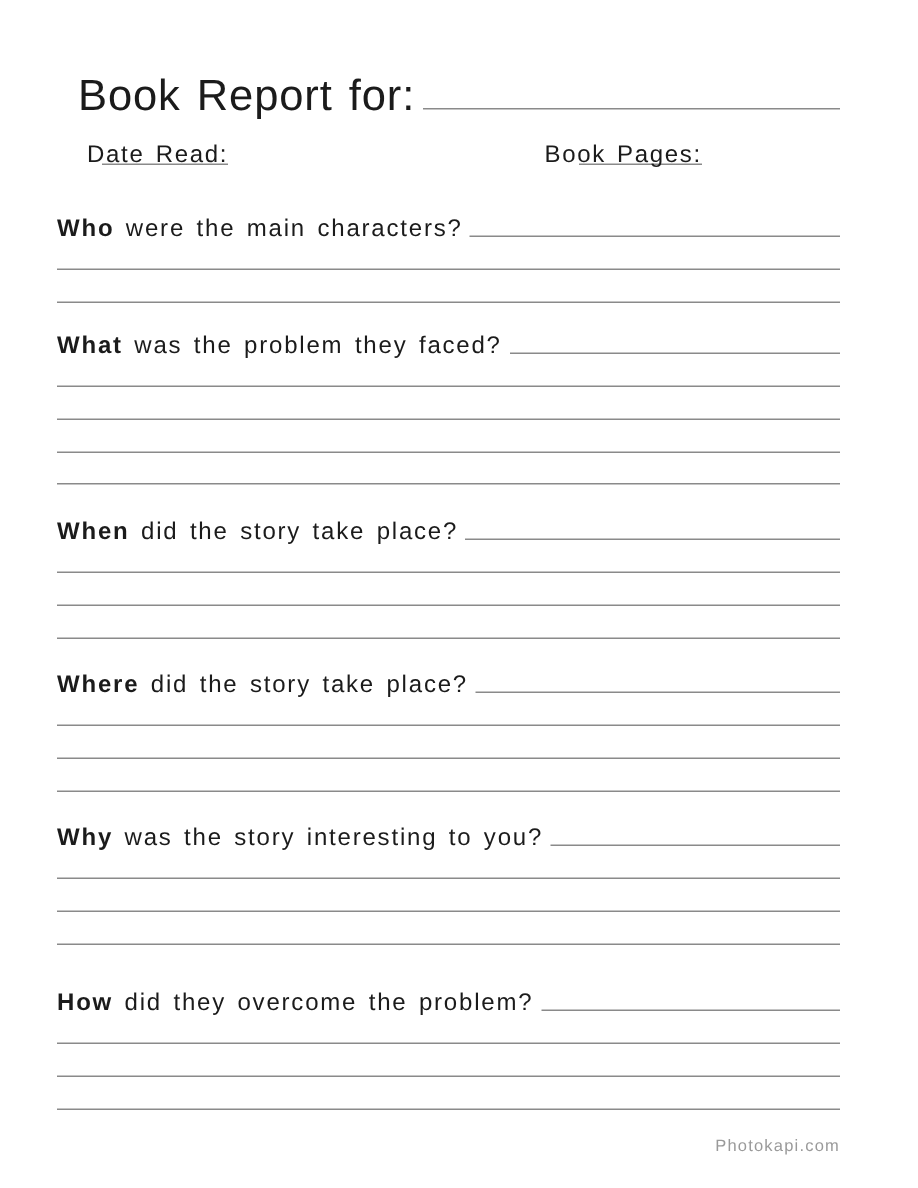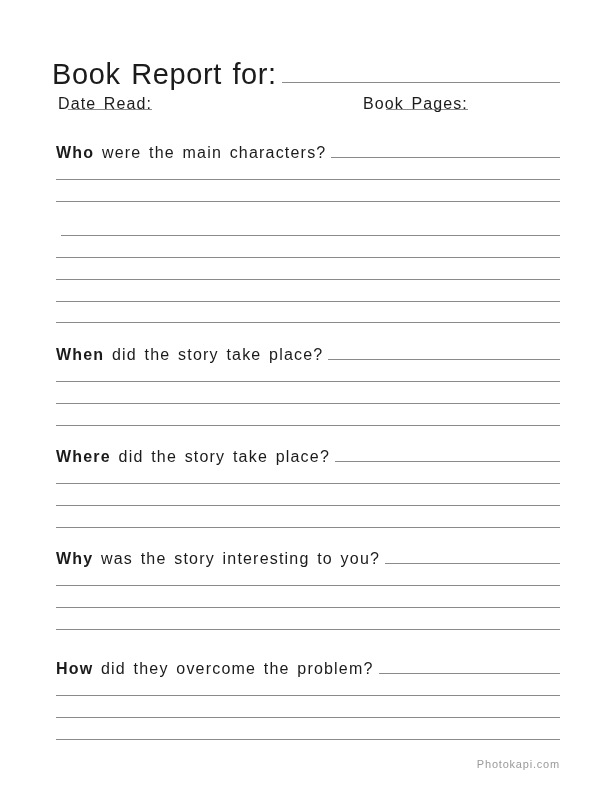--- a/index.html
+++ b/index.html
@@ -8,21 +8,21 @@
       position: relative;
       width: 612px;
       height: 792px;
       background: #ffffff;
       font-family: "Liberation Sans", sans-serif;
       color: var(--text, #1b1b1b);
       overflow: hidden;
     }
     .abs { position: absolute; left: 52px; right: 52px; }
 
-    .row { display: flex; align-items: flex-end; margin-top: 10px; }
+    .row { display: flex; align-items: flex-end; }
 
     
     .title-row { top: 43px; height: 30px; }
     .title-text {
       font-size: 29px;
       letter-spacing: 0.6px;
       word-spacing: 2px;
       white-space: nowrap;
       line-height: 1;
       transform: translateY(6px);
@@ -44,21 +44,21 @@
       word-spacing: 2px;
       white-space: nowrap;
       line-height: 1;
       transform: translateY(3px);
     }
     .short-line { height: 0; border-bottom: 1.5px solid var(--line, #8a8a8a); }
     .meta-left .short-line { width: 84px; margin-left: 16px; }
     .meta-right .short-line { width: 82px; margin-left: 6px; }
 
     
-    .qa { position: absolute; left: 56px; right: 52px; }
+    .qa { position: absolute; left: 38px; right: 52px; }
     .q-row { display: flex; align-items: flex-end; height: 21.7px; }
     .q-text {
       font-size: 16px;
       letter-spacing: 1.2px;
       word-spacing: 2px;
       white-space: nowrap;
       line-height: 1;
       transform: translateY(3px);
     }
     .kw { font-weight: bold; }
@@ -98,20 +98,21 @@
     <div class="q-row">
       <span class="q-text"><b class="kw">Who</b><span> were the main characters?</span></span>
       <span class="fill-line"></span>
     </div>
     <div class="ruled"></div>
     <div class="ruled"></div>
   </section>
 
   <section class="qa" style="top:214.8px">
     <div class="q-row">
+      <span class="q-text"><b class="kw">What</b><span> was the problem they faced?</span></span>
       <span class="fill-line"></span>
     </div>
     <div class="ruled"></div>
     <div class="ruled"></div>
     <div class="ruled"></div>
     <div class="ruled"></div>
   </section>
 
   <section class="qa" style="top:338.8px">
     <div class="q-row">

